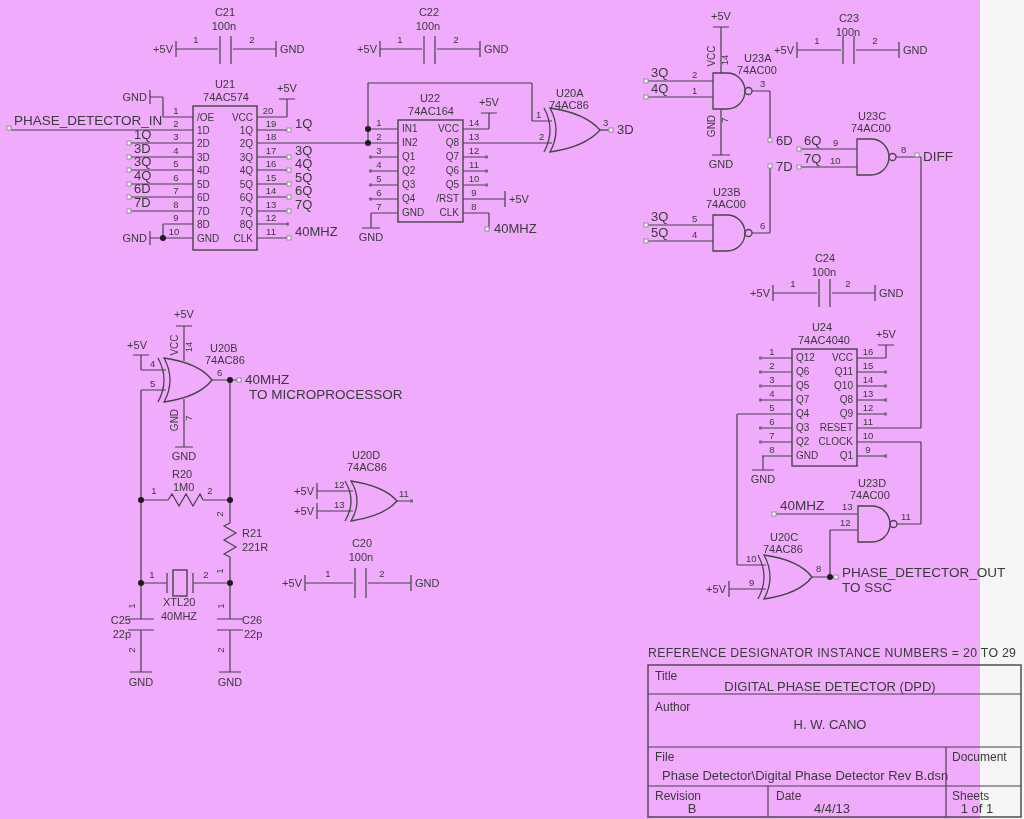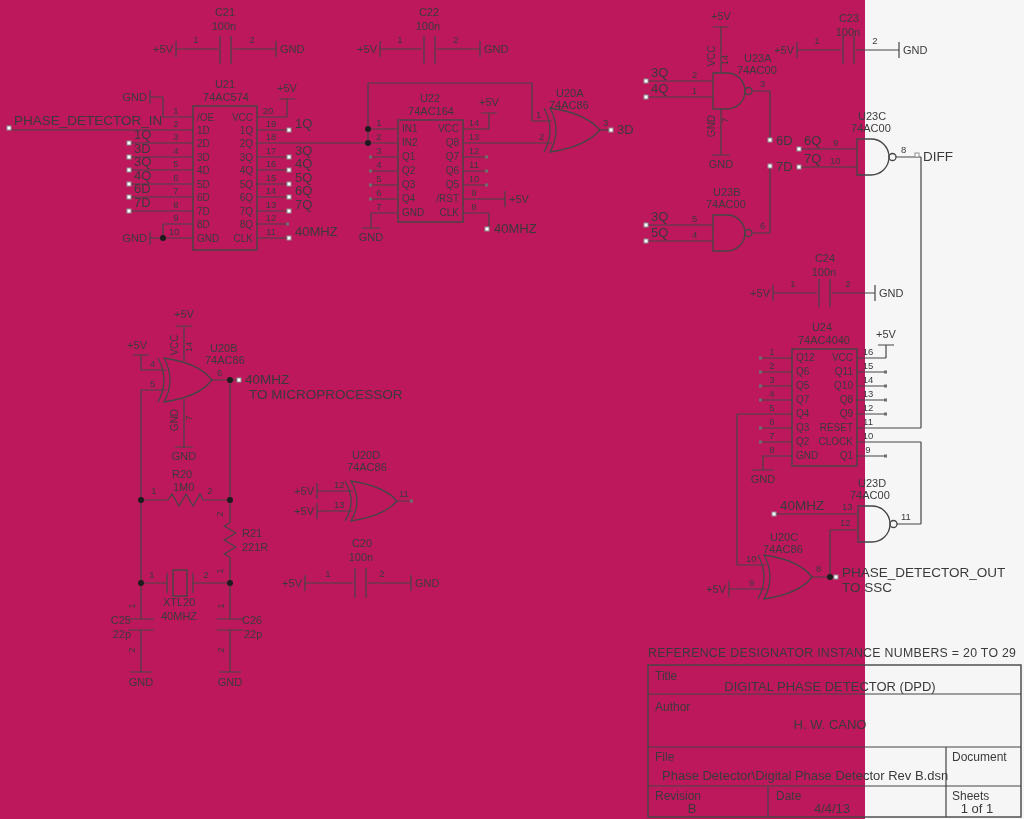--- a/index.html
+++ b/index.html
@@ -1,16 +1,16 @@
 <!DOCTYPE html>
 <html><head>
 <meta charset="utf-8">
 <style>
   html,body{margin:0;padding:0;background:#f6f6f6;}
-  #page{width:865px;height:819px;background:#be185d;position:relative;font-family:"Liberation Sans",sans-serif;}
+  #page{width:980px;height:819px;background:#f0abfc;position:relative;font-family:"Liberation Sans",sans-serif;}
   svg text{font-family:"Liberation Sans","DejaVu Sans",sans-serif;fill:#3a3a3a;}
   .w{stroke:#454545;stroke-width:1.2;fill:none;}
   .box{stroke:#454545;stroke-width:1.4;fill:none;}
   .gate{stroke:#454545;stroke-width:1.3;fill:none;}
   .dot{fill:#1c1c1c;}
   .term{fill:#ffffff;stroke:#8f8f8f;stroke-width:1;}
   .stub{fill:#6e6e6e;}
   .n{font-size:13px;}
   .nb{font-size:13.5px;}
   .p{font-size:9.5px;}

